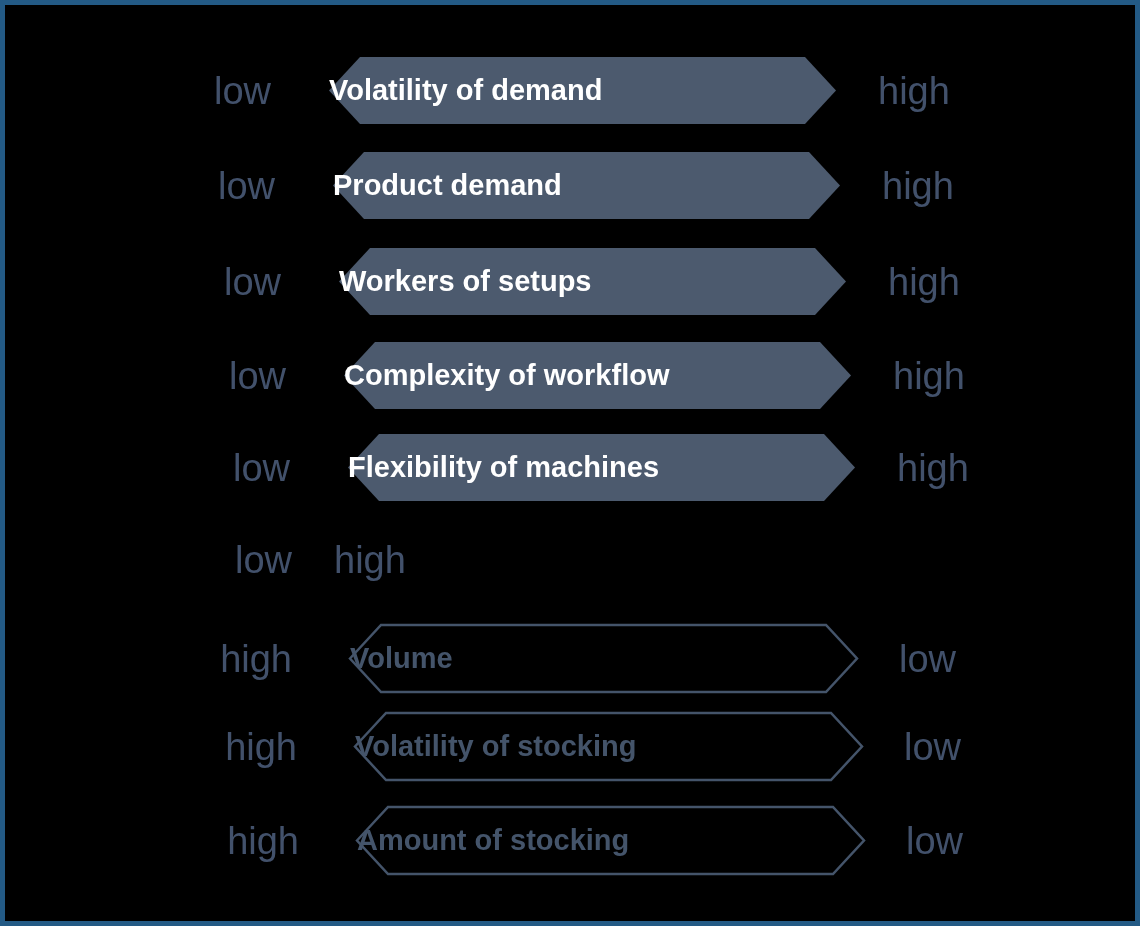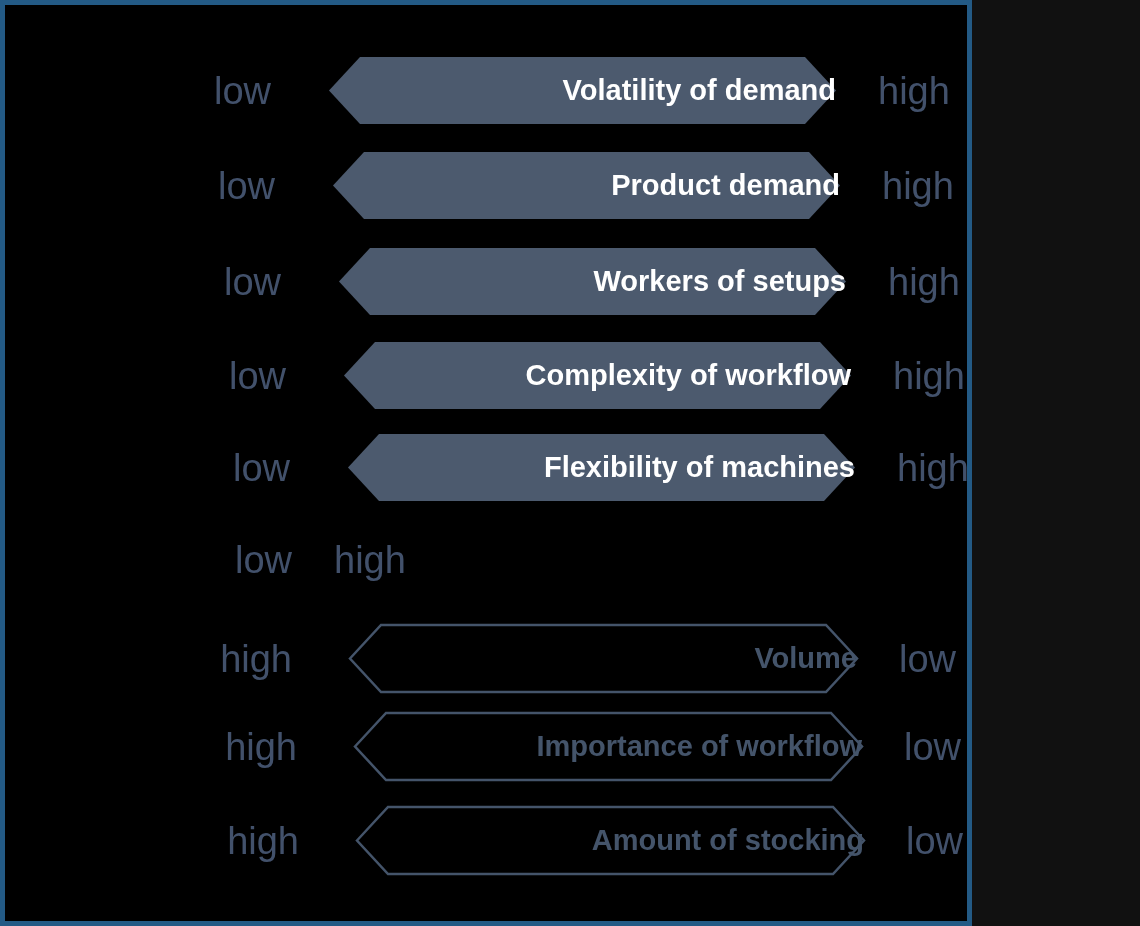--- a/index.html
+++ b/index.html
@@ -7,21 +7,21 @@
     --arrow-outline:#44546A;
     --side-label:#42516B;
     --filled-text:#FFFFFF;
     --outlined-text:#44546A;
     --frame:#235A85;
     --background:#000000;
   }
   html,body{margin:0;padding:0;background:#111;}
   .canvas{
     position:relative;
-    width:972px;height:926px;
+    width:1140px;height:926px;
     box-sizing:border-box;
     background:var(--background);
     border:5px solid var(--frame);
     overflow:hidden;
     font-family:"Liberation Sans", sans-serif;
   }
   .row{
     position:absolute;
     left:0;
     height:67px;
@@ -43,21 +43,21 @@
     margin-left:42px;
     text-align:left;
   }
   .arrow{
     position:relative;
     margin-left:58px;
     width:507px;height:67px;
     flex:0 0 auto;
     display:flex;
     align-items:center;
-    justify-content:flex-end;
+    justify-content:flex-start;
   }
   .arrow svg{
     position:absolute;
     left:0;top:0;
     overflow:visible;
     display:block;
   }
   .arrow.filled polygon{
     fill:var(--arrow-fill);
     stroke:none;
@@ -152,21 +152,21 @@
     </div>
     <span class="side right">low</span>
   </div>
 
   <div class="row" style="top:708px; --ox:26px">
     <span class="side left">high</span>
     <div class="arrow outlined">
       <svg width="507" height="67" viewBox="0 0 507 67" aria-hidden="true">
           <polygon points="0,33.5 31,0 476,0 507,33.5 476,67 31,67"></polygon>
         </svg>
-      <span class="arrow-label">Importance of workflow</span>
+      <span class="arrow-label">Volatility of stocking</span>
     </div>
     <span class="side right">low</span>
   </div>
 
   <div class="row" style="top:802px; --ox:28px">
     <span class="side left">high</span>
     <div class="arrow outlined">
       <svg width="507" height="67" viewBox="0 0 507 67" aria-hidden="true">
           <polygon points="0,33.5 31,0 476,0 507,33.5 476,67 31,67"></polygon>
         </svg>

